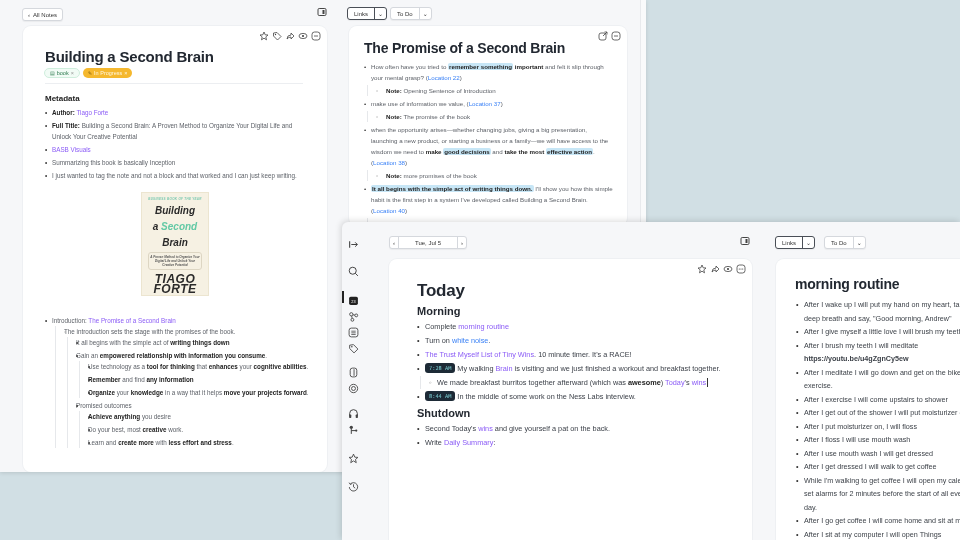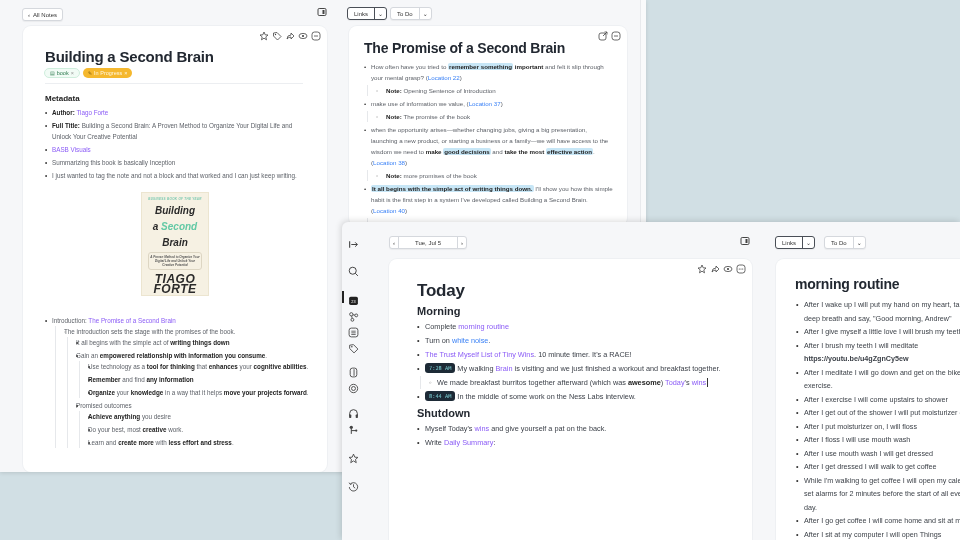--- a/index.html
+++ b/index.html
@@ -359,21 +359,21 @@
         <li><span>Turn on </span><span class="link-b">white noise</span><span>.</span></li>
         <li><span class="link-p">The Trust Myself List of Tiny Wins</span><span>. 10 minute timer. It's a RACE!</span></li>
       </ul>
       <ul class="bul today-list">
         <li><span class="time">7:28 AM</span><span> My walking </span><span class="link-p">Brain</span><span> is visiting and we just finished a workout and breakfast together.</span></li>
         <li class="sub-item"><span>We made breakfast burritos together afterward (which was </span><b>awesome</b><span>) </span><span class="link-p">Today</span><span>'s </span><span class="link-p">wins</span><span style="border-left:1px solid #333;margin-left:1px;"></span></li>
         <li><span class="time">8:44 AM</span><span> In the middle of some work on the Ness Labs interview.</span></li>
       </ul>
       <h2>Shutdown</h2>
       <ul class="bul today-list">
-        <li><span>Myself Today's </span><span class="link-p">wins</span><span> and give yourself a pat on the back.</span></li>
+        <li><span>Second Today's </span><span class="link-p">wins</span><span> and give yourself a pat on the back.</span></li>
         <li><span>Write </span><span class="link-p">Daily Summary</span><span>:</span></li>
       </ul>
     </div>
   </div>
 
   <div class="card" style="left:434px;top:37px;width:200px;height:290px;">
     <h1 style="position:absolute;left:19px;top:17px;font-size:14px;white-space:nowrap;">morning routine</h1>
     <ul class="bul mr-list" style="position:absolute;left:20px;top:40px;">
       <li>After I wake up I will put my hand on my heart, take a</li>
       <li class="cont">deep breath and say, "Good morning, Andrew"</li>

